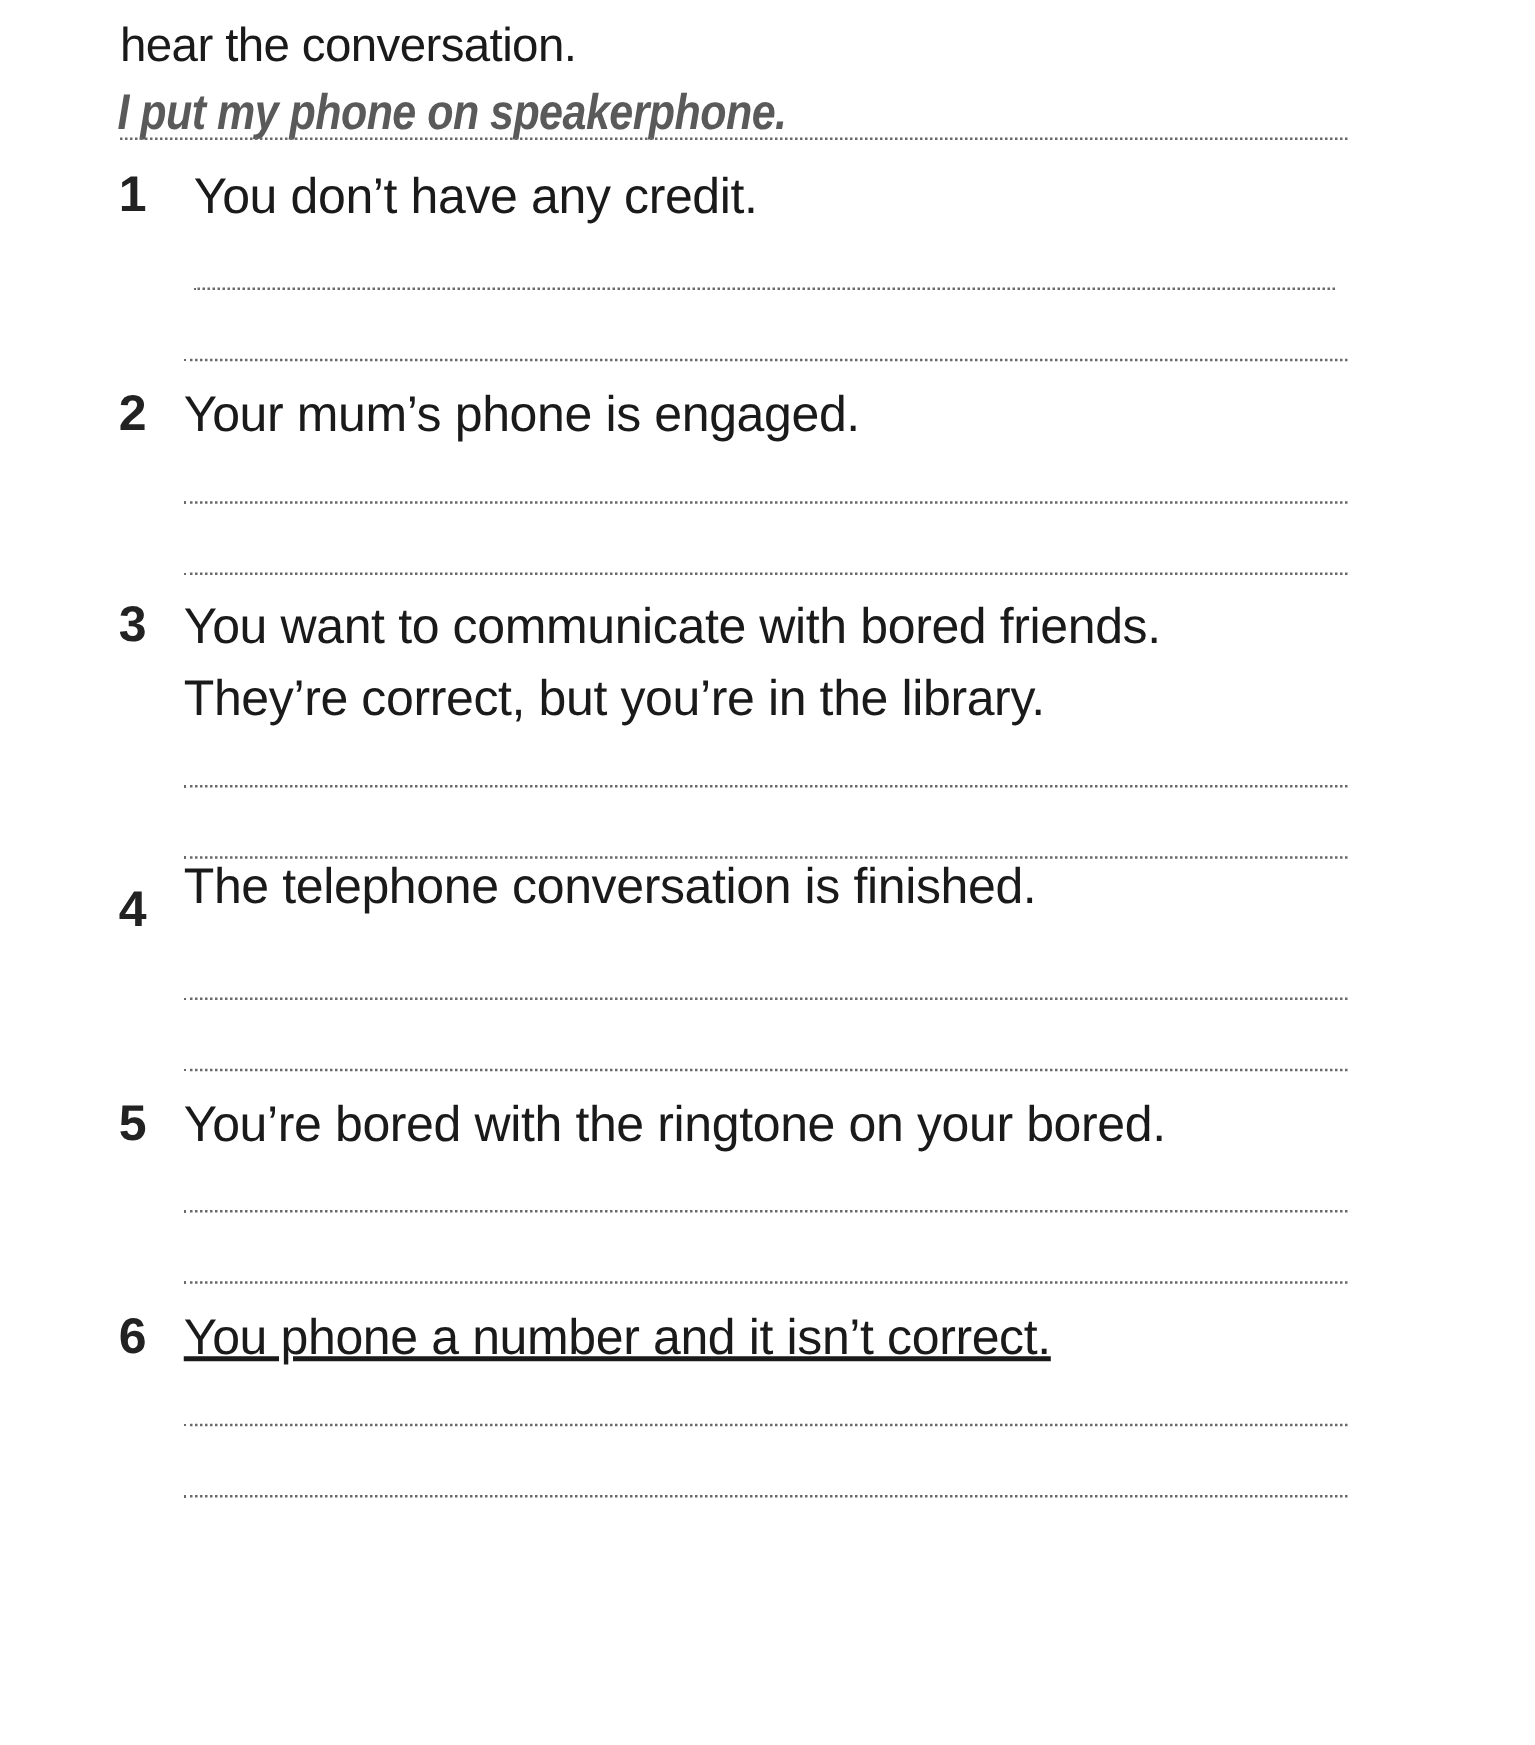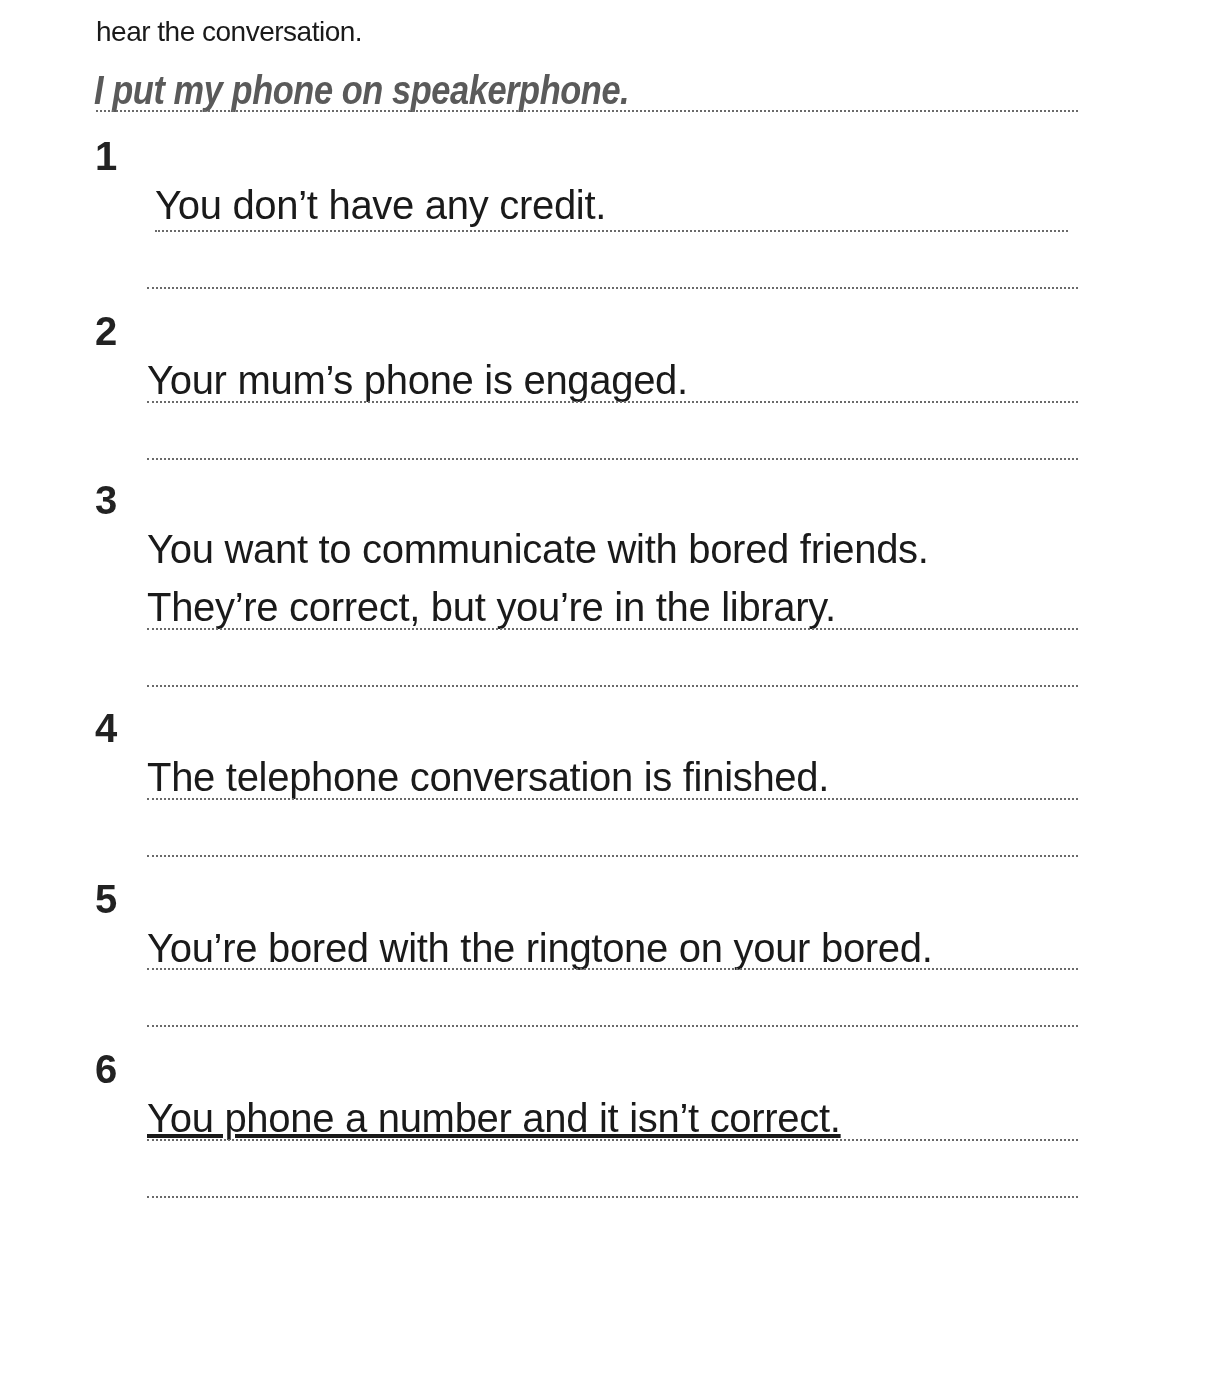--- a/index.html
+++ b/index.html
@@ -1,40 +1,39 @@
 <!DOCTYPE html>
 <html><head>
   <meta charset="utf-8">
   <style>
     html, body { margin: 0; padding: 0; background: #ffffff; }
     body {
       width: 1228px; height: 1396px; position: relative; overflow: hidden;
       font-family: "DejaVu Sans", sans-serif; color: #1a1a1a;
     }
     .intro {
-      position: absolute; left: 96px; top: 16px; font-size: 28px; letter-spacing: -0.5px;
+      position: absolute; left: 96px; top: 16px; font-size: 38px; letter-spacing: -0.5px;
       font-family: "Liberation Sans", sans-serif;
     }
     .example {
       position: absolute; left: 94px; top: 68px; font-size: 40px; font-weight: bold;
       font-style: italic; color: #5a5a5a; font-family: "Liberation Sans Narrow", "Liberation Sans", sans-serif;
       transform: scaleX(0.86); transform-origin: left top; letter-spacing: -0.5px;
     }
     .dotline {
       position: absolute; height: 0; border-top: 2px dotted #6a6a6a;
     }
     .q-num {
       position: absolute; left: 95px; font-size: 40px; font-weight: bold;
       font-family: "Liberation Sans", sans-serif; color: #222;
     }
     .q-text {
       position: absolute; left: 147px; font-size: 40px; line-height: 58px;
       font-family: "Liberation Sans", sans-serif; color: #1a1a1a; letter-spacing: -0.3px;
       white-space: nowrap;
-      margin-top: 48px;
     }
   </style>
 </head>
 <body>
 
 <div class="intro">hear the conversation.</div>
 <div class="example">I put my phone on speakerphone.</div>
 <div class="dotline" style="left:96px; width:982px; top:110px;"></div>
 
 <div class="q-num" style="top:134px;">1</div>
@@ -47,21 +46,21 @@
 <div class="dotline" style="left:147px; width:931px; top:401px;"></div>
 <div class="dotline" style="left:147px; width:931px; top:458px;"></div>
 
 <div class="q-num" style="top:478px;">3</div>
 <div class="q-text" style="top:472px;">You want to communicate with bored friends.</div>
 <div class="q-text" style="top:530px;">They’re correct, but you’re in the library.</div>
 <div class="dotline" style="left:147px; width:931px; top:628px;"></div>
 <div class="dotline" style="left:147px; width:931px; top:685px;"></div>
 
 <div class="q-num" style="top:706px;">4</div>
-<div class="q-text" style="top:700px;text-align:center;">The telephone conversation is finished.</div>
+<div class="q-text" style="top:680px;text-align:center;">The telephone conversation is finished.</div>
 <div class="dotline" style="left:147px; width:931px; top:798px;"></div>
 <div class="dotline" style="left:147px; width:931px; top:855px;"></div>
 
 <div class="q-num" style="top:877px;">5</div>
 <div class="q-text" style="top:871px;">You’re bored with the ringtone on your bored.</div>
 <div class="dotline" style="left:147px; width:931px; top:968px;"></div>
 <div class="dotline" style="left:147px; width:931px; top:1025px;"></div>
 
 <div class="q-num" style="top:1047px;">6</div>
 <div class="q-text" style="top:1041px;text-decoration:underline;">You phone a number and it isn’t correct.</div>

